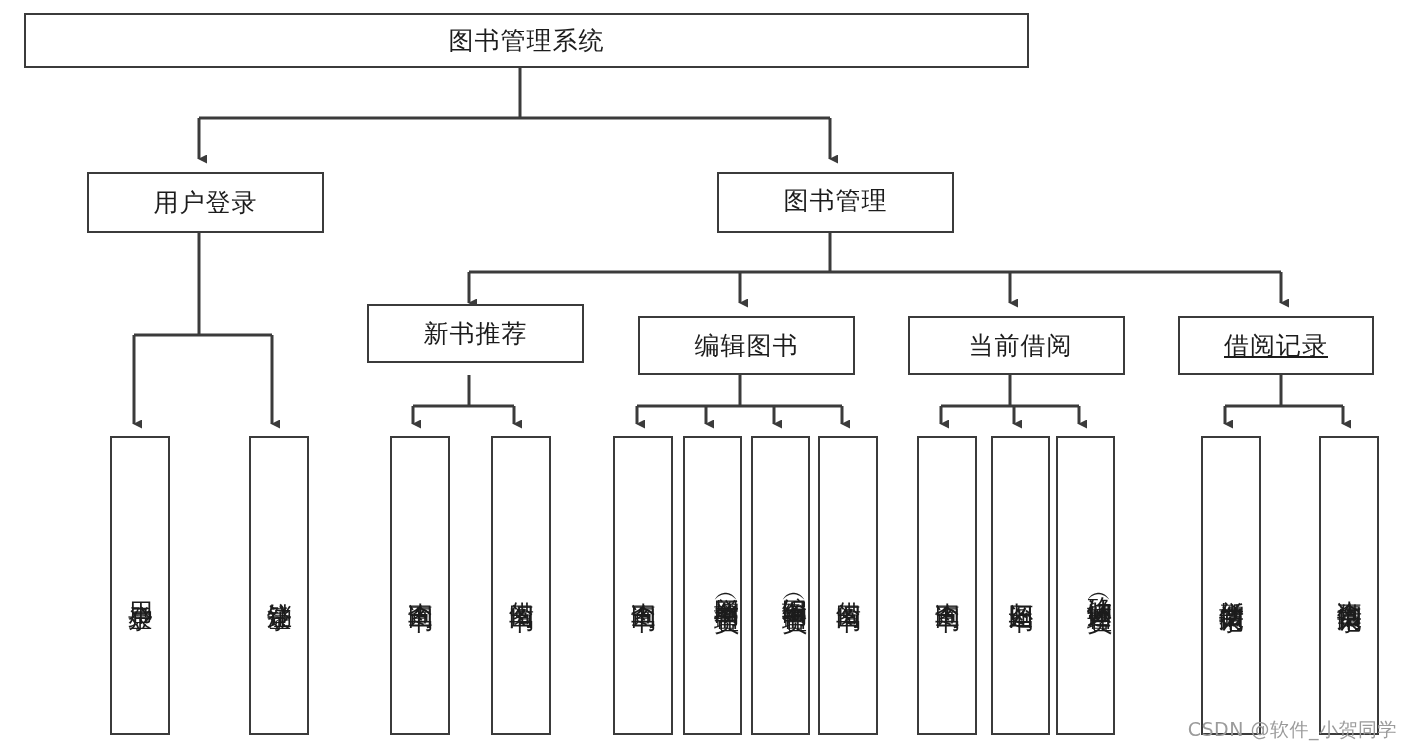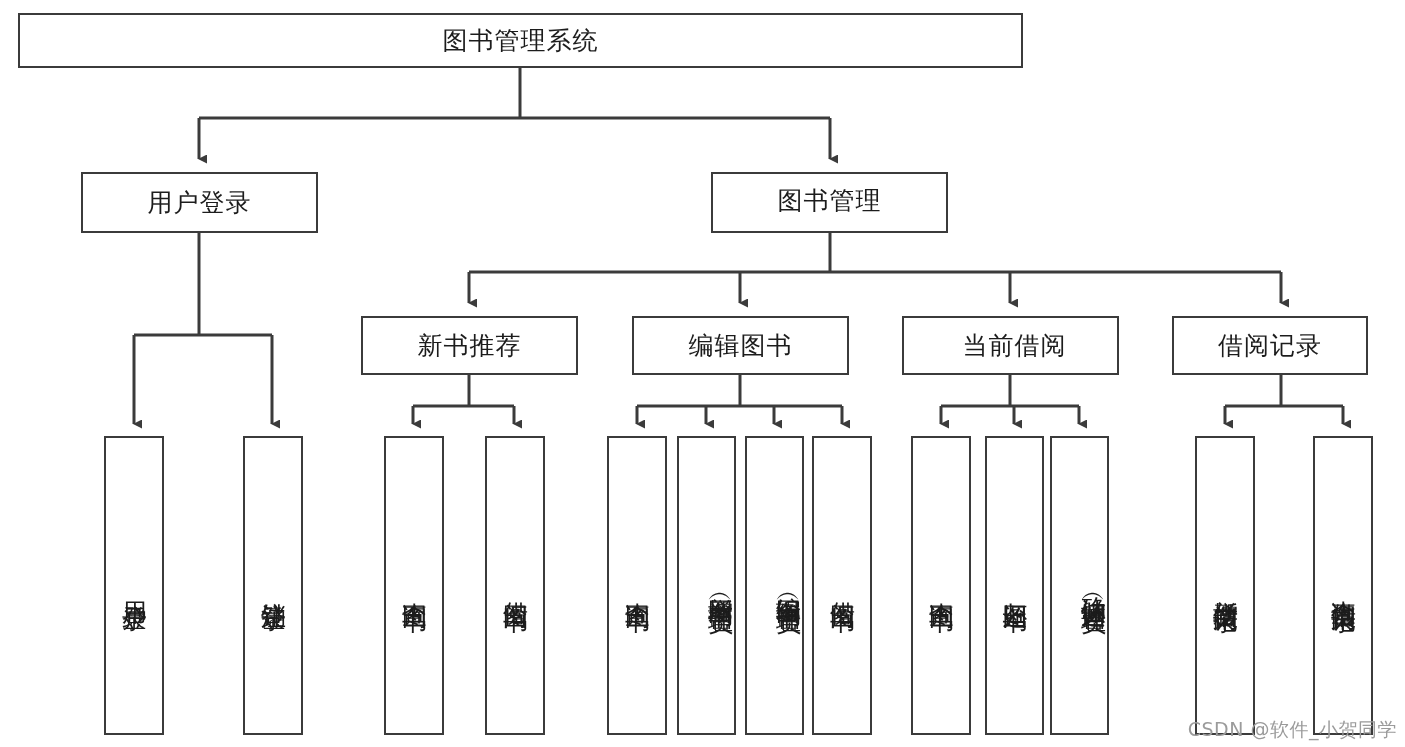--- a/index.html
+++ b/index.html
@@ -27,20 +27,21 @@
   }
   .node {
     position: absolute;
     box-sizing: border-box;
     border: 2px solid #3b3b3b;
     background: #ffffff;
     display: flex;
     align-items: center;
     justify-content: center;
     color: #1c1c1c;
+    margin-left: 6px;
   }
   .node-h {
     font-size: 25px;
     letter-spacing: 1px;
     line-height: 1.1;
     white-space: nowrap;
   }
   .node-v {
     font-size: 25px;
     line-height: 1.12;
@@ -123,24 +124,24 @@
       <path d="M1225,406 L1225,424" marker-end="url(#arrowhead)"></path>
       <path d="M1343,406 L1343,424" marker-end="url(#arrowhead)"></path>
     </g>
   </svg>
 
   <div class="node node-h" style="left:18px; top:13px; width:1005px; height:55px;">图书管理系统</div>
 
   <div class="node node-h" style="left:81px; top:172px; width:237px; height:61px;">用户登录</div>
   <div class="node node-h" style="left:711px; top:172px; width:237px; height:61px;font-family:Liberation Mono, monospace;">图书管理</div>
 
-  <div class="node node-h" style="left:361px; top:316px; width:217px; height:59px;">新书推荐</div>
+  <div class="node node-h" style="left:361px; top:304px; width:217px; height:59px;">新书推荐</div>
   <div class="node node-h" style="left:632px; top:316px; width:217px; height:59px;">编辑图书</div>
   <div class="node node-h" style="left:902px; top:316px; width:217px; height:59px;padding-left:8px;">当前借阅</div>
-  <div class="node node-h" style="left:1172px; top:316px; width:196px; height:59px;">借阅记录</div>
+  <div class="node node-h" style="left:1172px; top:316px; width:196px; height:59px;text-decoration:underline;">借阅记录</div>
 
   <div class="node node-v vmid" style="left:104px; top:436px; width:60px; height:299px;">用户登录</div>
   <div class="node node-v vmid" style="left:243px; top:436px; width:60px; height:299px;">注销登录</div>
 
   <div class="node node-v vmid" style="left:384px; top:436px; width:60px; height:299px;">查询图书</div>
   <div class="node node-v vmid" style="left:485px; top:436px; width:60px; height:299px;">借阅图书</div>
 
   <div class="node node-v vmid" style="left:607px; top:436px; width:60px; height:299px;">查询图书</div>
   <div class="node node-v vtop" style="left:677px; top:436px; width:59px; height:299px;">新增图书（管理员）</div>
   <div class="node node-v vtop" style="left:745px; top:436px; width:59px; height:299px;">编辑图书（管理员）</div>

